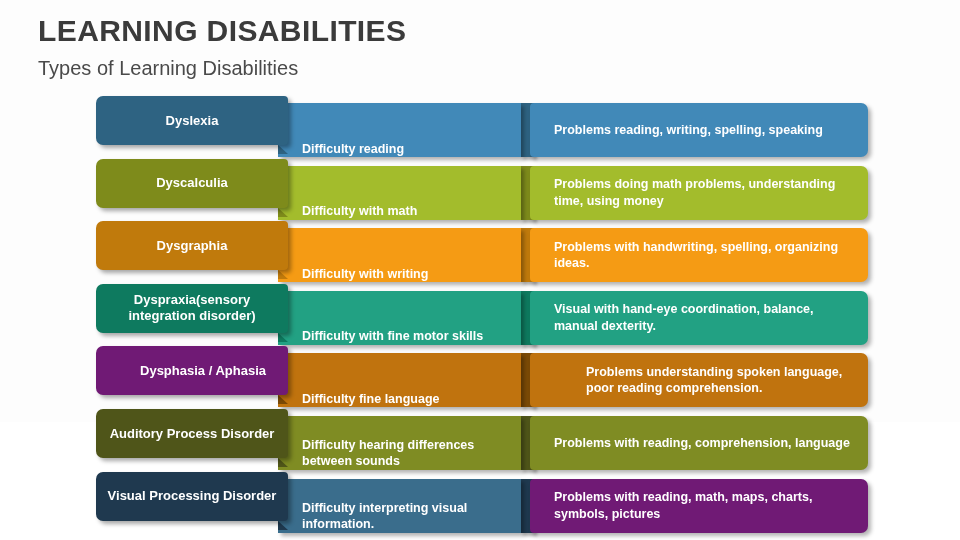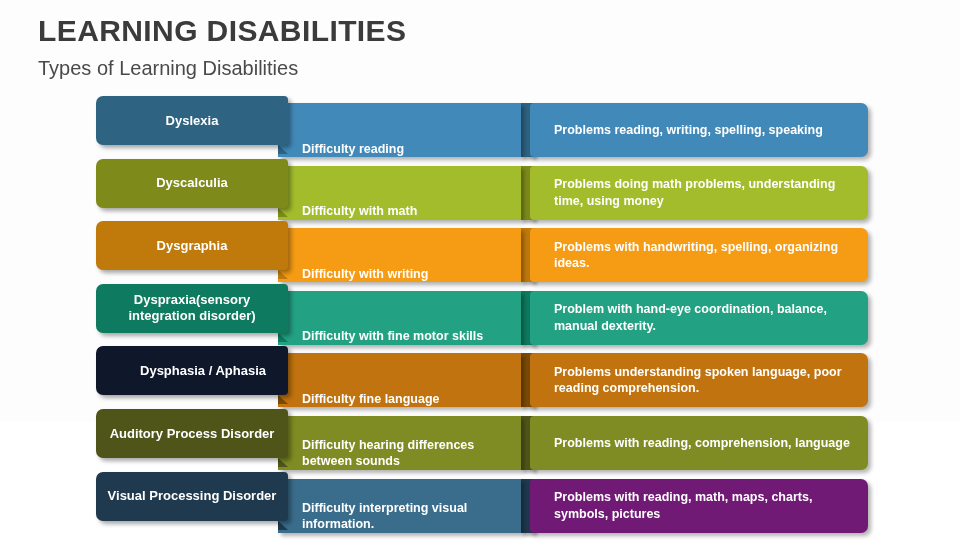--- a/index.html
+++ b/index.html
@@ -197,37 +197,37 @@
         <div class="panel left" style="background: rgb(192, 122, 12);">
           <div class="left-text">Dysgraphia</div>
         </div>
       </div>
       <div class="row">
         <div class="panel nub" style="background: rgb(14, 122, 95);"></div>
         <div class="panel mid" style="background: rgb(34, 161, 131);">
           <div class="mid-text">Difficulty with fine motor skills</div>
         </div>
         <div class="panel right" style="background: rgb(34, 161, 131);">
-          <div class="right-text">Problem with hand-eye coordination, balance, manual dexterity.</div>
+          <div class="right-text">Visual with hand-eye coordination, balance, manual dexterity.</div>
         </div>
         <div class="panel tail" style="border-left-color: rgb(14, 122, 95);"></div>
         <div class="panel left" style="background: rgb(14, 122, 95);">
           <div class="left-text">Dyspraxia(sensory integration disorder)</div>
         </div>
       </div>
       <div class="row">
         <div class="panel nub" style="background: rgb(123, 74, 6);"></div>
         <div class="panel mid" style="background: rgb(192, 115, 14);">
           <div class="mid-text">Difficulty fine language</div>
         </div>
-        <div class="panel right" style="background: rgb(192, 115, 14);">
+        <div class="panel right" style="background: rgb(192, 115, 14); padding-left: 32px;">
           <div class="right-text">Problems understanding spoken language, poor reading comprehension.</div>
         </div>
         <div class="panel tail" style="border-left-color: rgb(123, 74, 6);"></div>
-        <div class="panel left" style="background: #0f172a; padding-left: 22px;">
+        <div class="panel left" style="background: #701a75; padding-left: 22px;">
           <div class="left-text">Dysphasia / Aphasia</div>
         </div>
       </div>
       <div class="row">
         <div class="panel nub" style="background: rgb(79, 85, 25);"></div>
         <div class="panel mid" style="background: rgb(127, 140, 35);">
           <div class="mid-text">Difficulty hearing differences between sounds</div>
         </div>
         <div class="panel right" style="background: rgb(127, 140, 35);">
           <div class="right-text">Problems with reading, comprehension, language</div>

